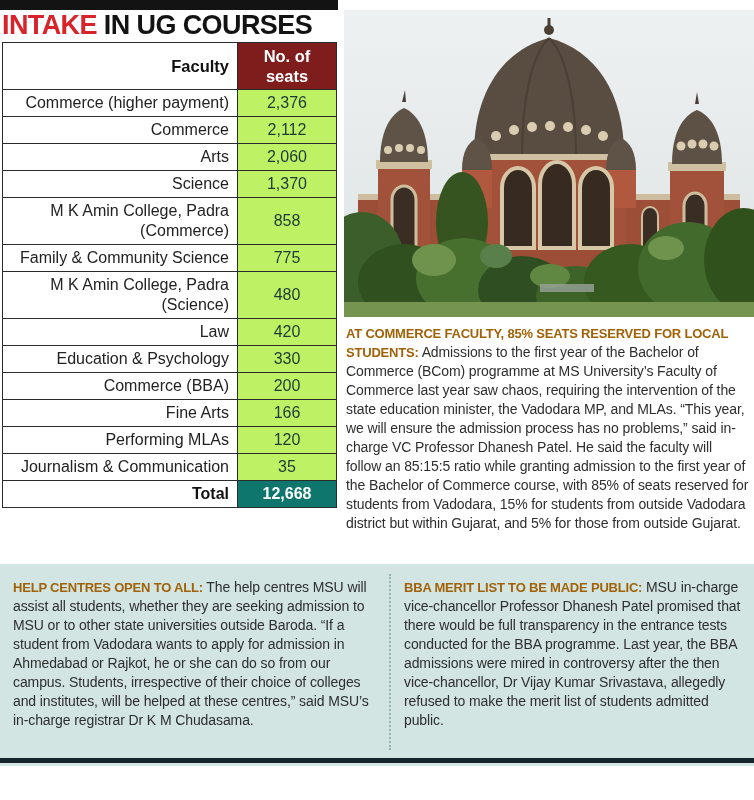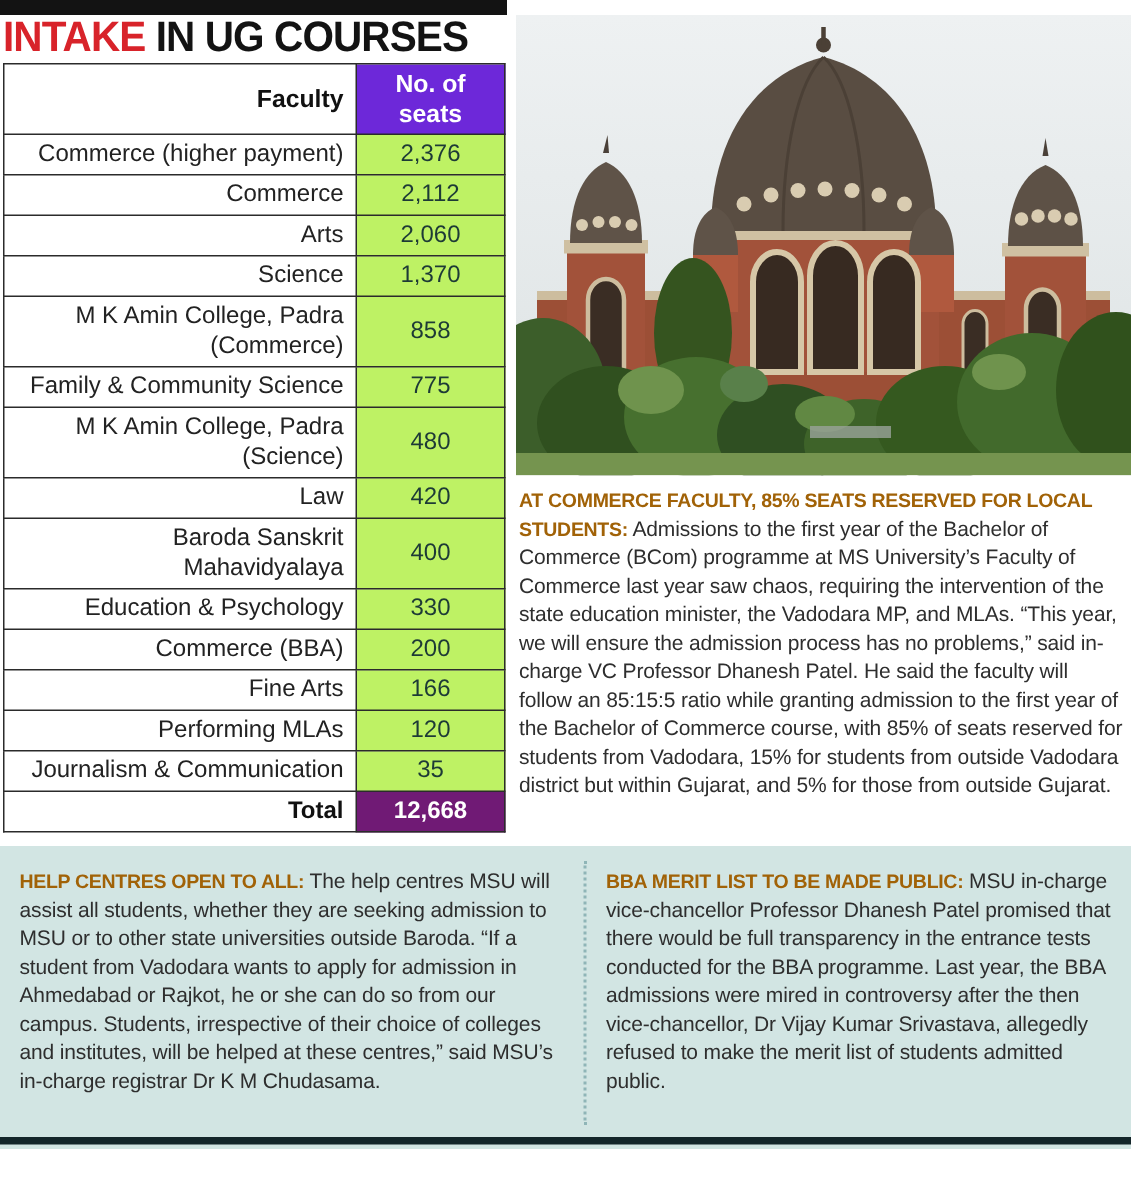--- a/index.html
+++ b/index.html
@@ -14,23 +14,23 @@
   .headline .hl-red { color:#d8232a; }
   .headline .hl-black { color:#131313; }
 
   .seat-table { position:absolute; left:2px; top:42px; width:335px; border-collapse:collapse; }
   .seat-table td, .seat-table th {
     border:1.5px solid #2b2b2b; font-size:16px; color:#222; text-align:right;
     padding:3px 8px; line-height:20px; vertical-align:middle;
   }
   .seat-table th { font-weight:bold; font-size:16.5px; color:#111; }
   .seat-table .col-seats { width:99px; text-align:center; background:#bef264; color:#1d3a36; }
-  .seat-table th.col-seats { background:#6d28d9; color:#ffffff; }
+  .seat-table th.col-seats { background:#7f1d1d; color:#ffffff; }
   .seat-table .row-total td { font-weight:bold; color:#111; }
-  .seat-table .row-total .col-seats { background:#701a75; color:#ffffff; }
+  .seat-table .row-total .col-seats { background:#0f766e; color:#ffffff; }
 
   
   .photo { position:absolute; left:344px; top:10px; width:410px; height:307px; overflow:hidden; }
   .photo svg { display:block; }
 
   
   .photo-caption { position:absolute; left:346px; top:324px; width:404px; font-size:14px; line-height:19px; color:#2e2e2e; letter-spacing:-0.1px; }
   .red-lead { color:#a16207; font-weight:bold; font-size:13px; letter-spacing:-0.2px; }
 
   
@@ -82,24 +82,20 @@
           <td>Family &amp; Community Science</td>
           <td class="col-seats">775</td>
         </tr>
     <tr>
           <td>M K Amin College, Padra (Science)</td>
           <td class="col-seats">480</td>
         </tr>
     <tr>
           <td>Law</td>
           <td class="col-seats">420</td>
-        </tr>
-    <tr>
-          <td>Baroda Sanskrit Mahavidyalaya</td>
-          <td class="col-seats">400</td>
         </tr>
     <tr>
           <td>Education &amp; Psychology</td>
           <td class="col-seats">330</td>
         </tr>
     <tr>
           <td>Commerce (BBA)</td>
           <td class="col-seats">200</td>
         </tr>
     <tr>

